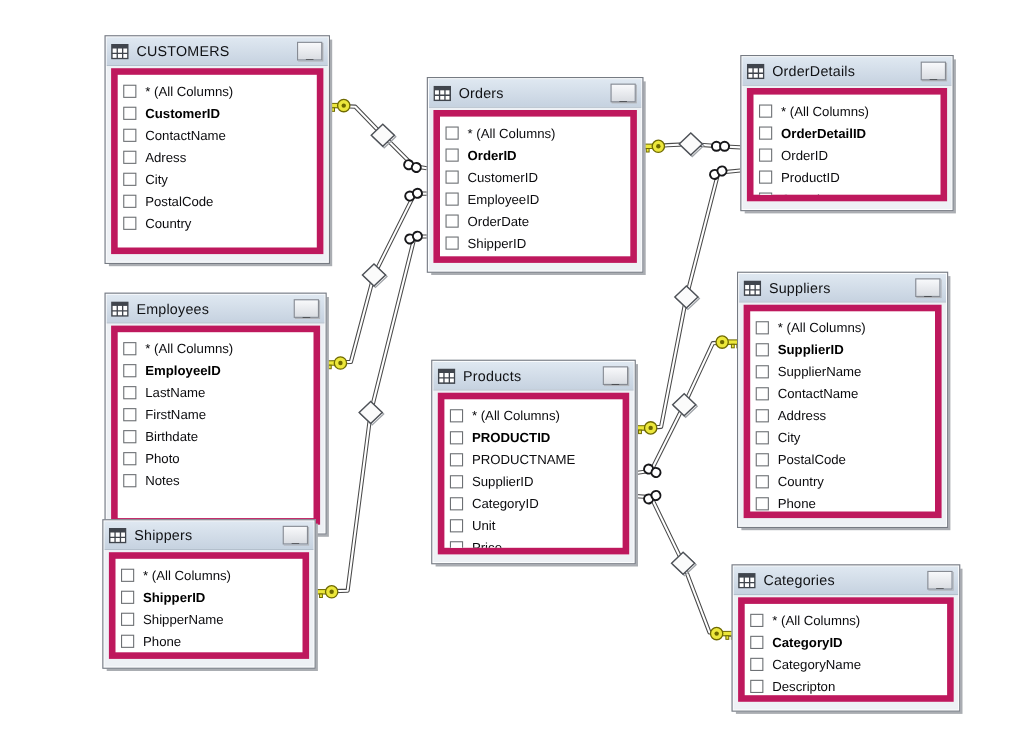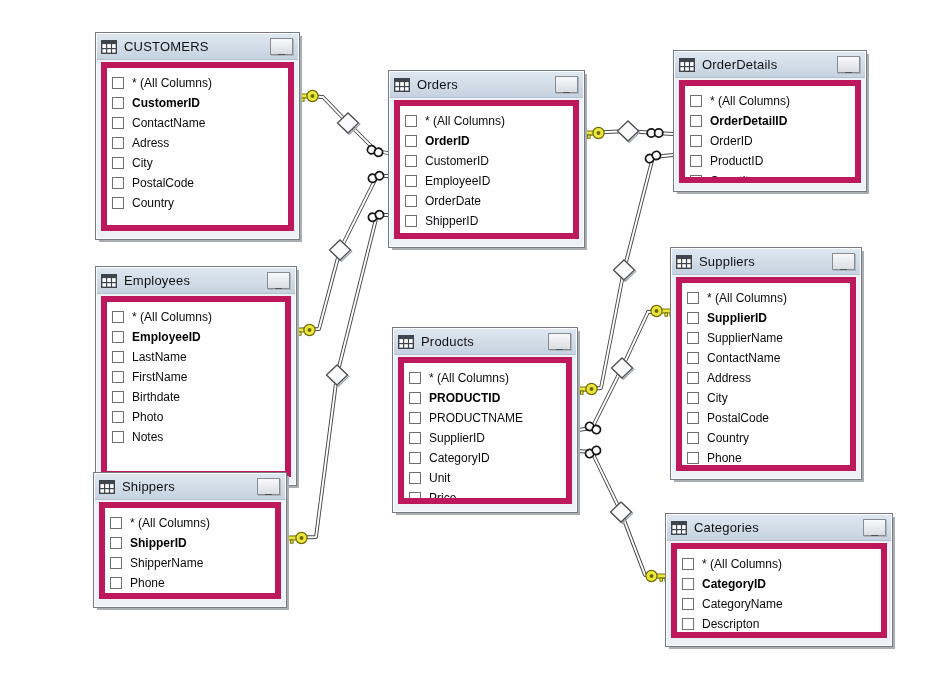--- a/index.html
+++ b/index.html
@@ -466,21 +466,21 @@
         <div class="column-row">
           <div class="column-checkbox"></div>
           <div class="column-label">Country</div>
         </div>
         <div class="column-row">
           <div class="column-checkbox"></div>
           <div class="column-label">Phone</div>
         </div>
       </div>
     </div>
-    <div class="table-window" style="left: 665px; top: 513px; width: 228px; height: 134px; text-align: right;">
+    <div class="table-window" style="left: 665px; top: 513px; width: 208px; height: 134px; text-align: right;">
       <div class="table-header">
         <svg width="16" height="14" viewBox="0 0 16 14">
           <rect x="0.7" y="0.7" width="14.6" height="12.6" fill="#ffffff" stroke="#40454d" stroke-width="1.4"></rect>
           <rect x="0.7" y="0.7" width="14.6" height="3.4" fill="#40454d"></rect>
           <line x1="0.7" y1="8.6" x2="15.3" y2="8.6" stroke="#40454d" stroke-width="1.2"></line>
           <line x1="5.6" y1="0.7" x2="5.6" y2="13.3" stroke="#40454d" stroke-width="1.2"></line>
           <line x1="10.5" y1="0.7" x2="10.5" y2="13.3" stroke="#40454d" stroke-width="1.2"></line>
         </svg>
         <div class="table-title">Categories</div>
         <div class="minimize-button">_</div>

